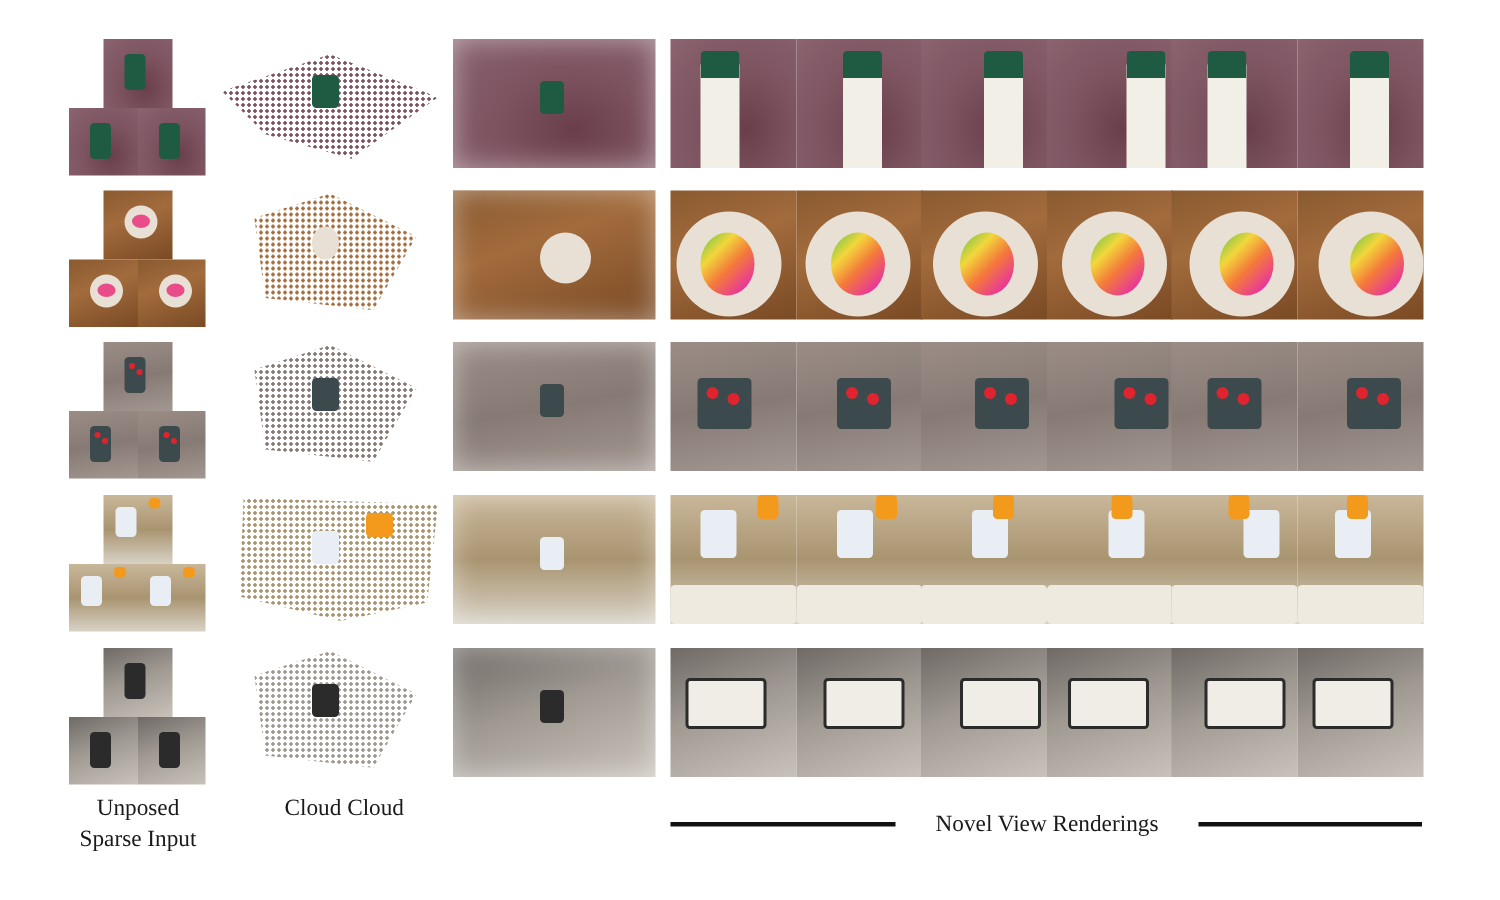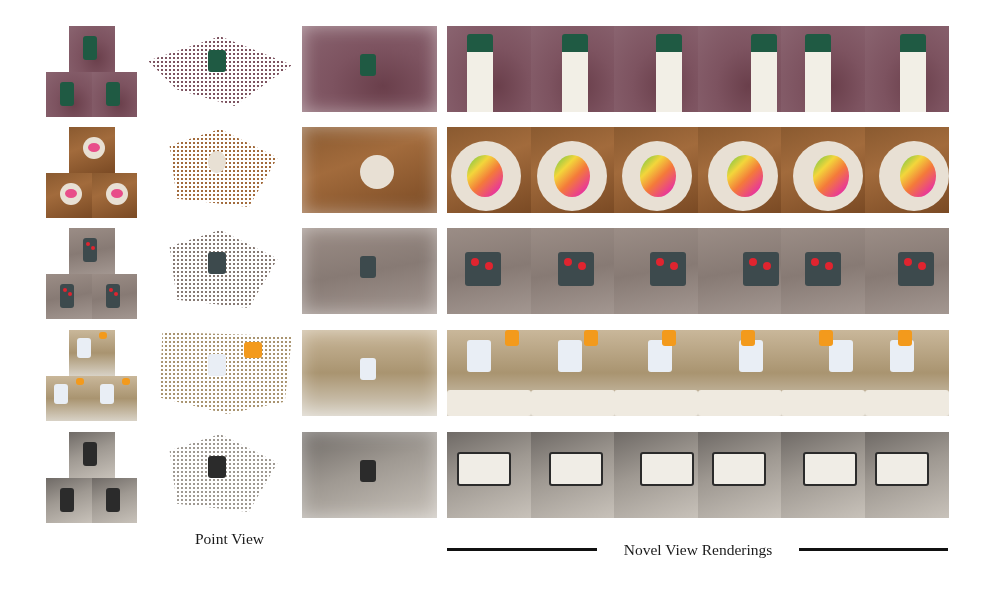--- a/index.html
+++ b/index.html
@@ -236,21 +236,23 @@
     </div>
     <div class="thumb table" style="left: 781px; top: 432px; width: 84px; height: 86px;">
       <div class="obj" style="left: 22px; top: 20px; width: 50px; height: 30px; background: rgb(240, 237, 230); border: 2px solid rgb(43, 43, 43);"></div>
     </div>
     <div class="thumb table" style="left: 864.5px; top: 432px; width: 84px; height: 86px;">
       <div class="obj" style="left: 10px; top: 20px; width: 50px; height: 30px; background: rgb(240, 237, 230); border: 2px solid rgb(43, 43, 43);"></div>
     </div>
   </div>
 
 <div class="cap" style="left:32px; top:528px; width:120px;">
+  <div>Unposed</div>
+  <div>Sparse Input</div>
 </div>
 <div class="cap" style="left:162px; top:528px; width:135px;">
-  <div>Point View</div>
+  <div>Cloud Cloud</div>
 </div>
 <div class="cap" style="left:310px; top:528px; width:120px;">
 </div>
 <div class="rule" style="left:447px; top:548px; width:150px;"></div>
 <div class="cap" style="left:600px; top:539px; width:196px;">Novel View Renderings</div>
 <div class="rule" style="left:799px; top:548px; width:149px;"></div>
 
 </body></html>

